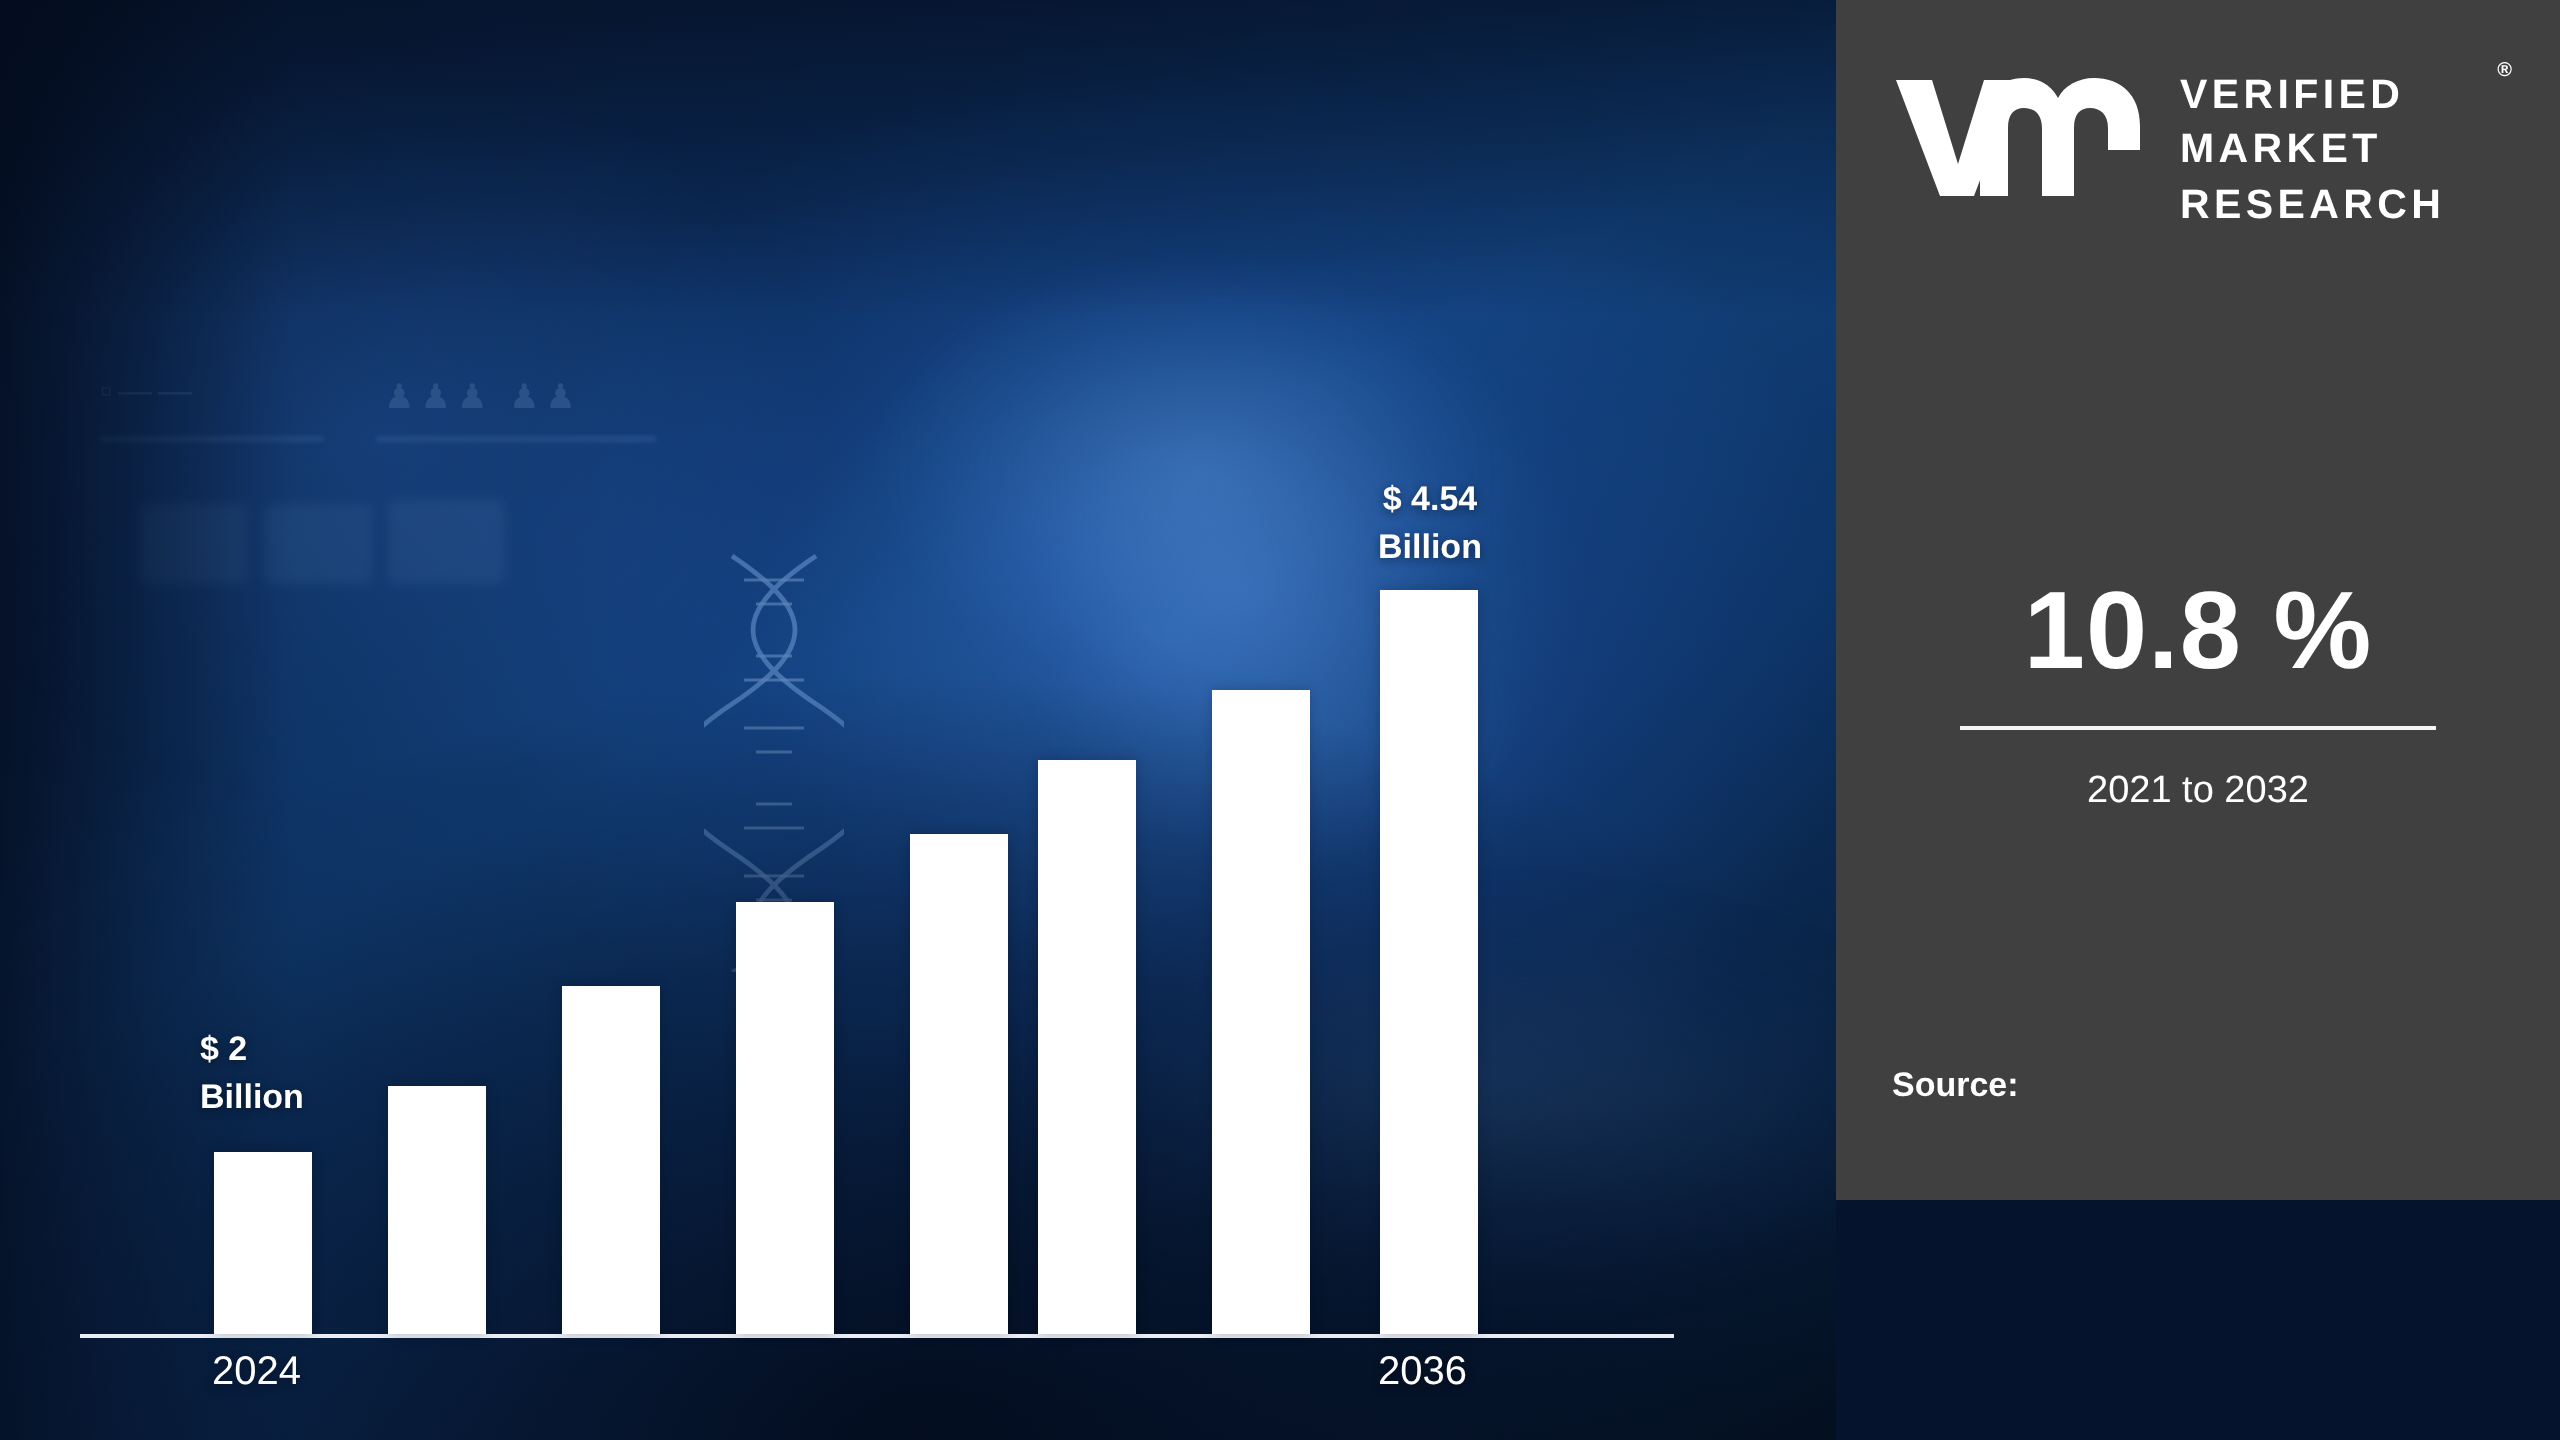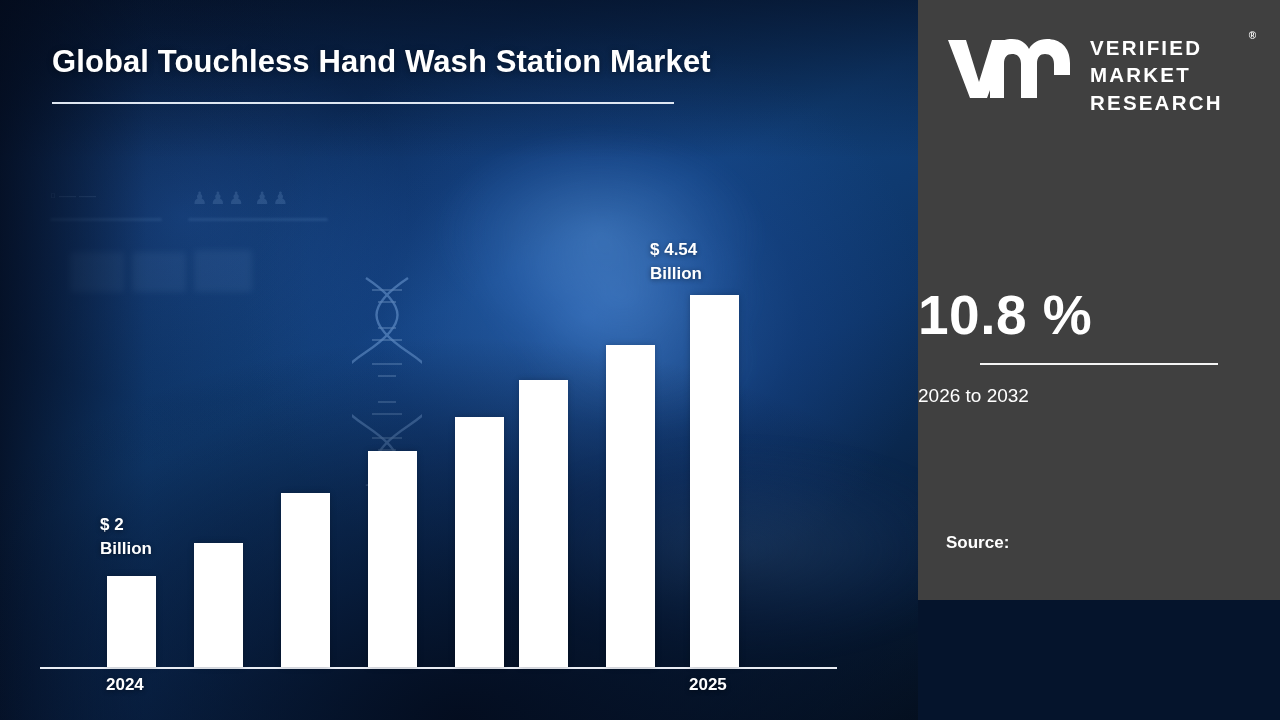--- a/index.html
+++ b/index.html
@@ -75,42 +75,42 @@
   }
   .bar{
     position:absolute;background:#ffffff;bottom:53px;
     box-shadow:0 0 6px rgba(0,0,0,.22);
   }
   .bar-label{
     position:absolute;color:#ffffff;font-weight:700;font-size:17px;line-height:1.42;
     text-shadow:0 1px 5px rgba(0,0,0,.45);
   }
   .bar-label.first{left:100px;top:513px;text-align:left;}
-  .bar-label.last{left:650px;top:238px;text-align:left;width:130px;}
+  .bar-label.last{left:650px;top:238px;text-align:center;width:130px;}
   .axis-tick{
-    position:absolute;color:#ffffff;font-weight:700;font-size:17px;top:675px;
+    position:absolute;color:#ffffff;font-weight:400;font-size:20px;top:675px;
     text-shadow:0 1px 5px rgba(0,0,0,.45);
   }
 
   
   .right-panel{
     position:absolute;left:918px;top:0;width:362px;height:600px;
     background:#404040;
     padding-left:28px;
   }
   .logo{position:absolute;left:28px;top:28px;width:312px;height:84px;}
   .logo-mark{position:absolute;left:0;top:6px;width:128px;height:66px;}
   .logo-text{
     position:absolute;left:144px;top:6px;color:#ffffff;
     font-size:20.5px;font-weight:700;letter-spacing:2.2px;line-height:1.34;
   }
   .logo-reg{
     position:absolute;right:2px;top:2px;color:#ffffff;font-size:10px;font-weight:700;
   }
-  .cagr-block{position:absolute;left:0;top:288px;width:362px;}
+  .cagr-block{position:absolute;left:0;top:288px;width:362px;text-align:center;}
   .cagr-value{color:#ffffff;font-size:55px;font-weight:700;letter-spacing:.5px;line-height:1;}
   .cagr-rule{margin:20px auto 0;width:238px;height:2px;background:#ffffff;opacity:.95;}
   .cagr-caption{
     margin-top:17px;color:#ffffff;font-size:19px;font-weight:500;line-height:1.48;
   }
   .source{
     position:absolute;left:28px;bottom:45px;width:320px;color:#ffffff;
     font-size:17px;font-weight:700;line-height:1.5;
   }
 </style>
@@ -150,24 +150,20 @@
           <line x1="26" y1="100" x2="44" y2="100"></line>
         <line x1="26" y1="126" x2="44" y2="126"></line>
           <line x1="20" y1="138" x2="50" y2="138"></line>
         <line x1="20" y1="162" x2="50" y2="162"></line>
           <line x1="26" y1="174" x2="44" y2="174"></line>
       </g>
     </svg>
 
     <div class="bg-vig"></div>
 
-    <div class="title-wrap">
-      <h1 class="title">Global Touchless Hand Wash Station Market</h1>
-      <div class="title-rule"></div>
-    </div>
 
     <div class="chart">
       <div class="axis-line"></div>
 
       <div class="bar" style="left:107px;width:49px;height:91px;"></div>
       <div class="bar" style="left:194px;width:49px;height:124px;"></div>
       <div class="bar" style="left:281px;width:49px;height:174px;"></div>
       <div class="bar" style="left:368px;width:49px;height:216px;"></div>
       <div class="bar" style="left:455px;width:49px;height:250px;"></div>
       <div class="bar" style="left:519px;width:49px;height:287px;"></div>
@@ -178,21 +174,21 @@
         <div>$ 2</div>
         <div>Billion</div>
       </div>
 
       <div class="bar-label last">
         <div>$ 4.54</div>
         <div>Billion</div>
       </div>
 
       <div class="axis-tick" style="left:106px;">2024</div>
-      <div class="axis-tick" style="left:689px;">2025</div>
+      <div class="axis-tick" style="left:689px;">2036</div>
     </div>
   </div>
 
   <div class="right-panel">
 
     <div class="logo">
       <svg class="logo-mark" viewBox="0 0 128 66">
         <path d="M2 6 L20 6 L33 48 L46 6 L63 6 L41 64 L24 64 Z" fill="#ffffff"></path>
         <path d="M44 64 L44 28 C44 13, 54 5, 66 5 C74 5, 80 9, 83 15 C86 9, 93 5, 101 5 C114 5, 124 13, 124 29 L124 41 L108 41 L108 30 C108 23, 104 20, 99 20 C94 20, 91 23, 91 30 L91 64 L75 64 L75 30 C75 23, 71 20, 66 20 C61 20, 58 23, 58 30 L58 64 Z" fill="#ffffff"></path>
       </svg>
@@ -201,21 +197,21 @@
         <div>MARKET</div>
         <div>RESEARCH</div>
       </div>
       <div class="logo-reg">®</div>
     </div>
 
     <div class="cagr-block">
       <div class="cagr-value">10.8 %</div>
       <div class="cagr-rule"></div>
       <div class="cagr-caption">
-        <div>2026 to 2032</div>
+        <div>2021 to 2032</div>
       </div>
     </div>
 
     <div class="source">
       <div>Source:</div>
     </div>
 
   </div>
 </div>
 

